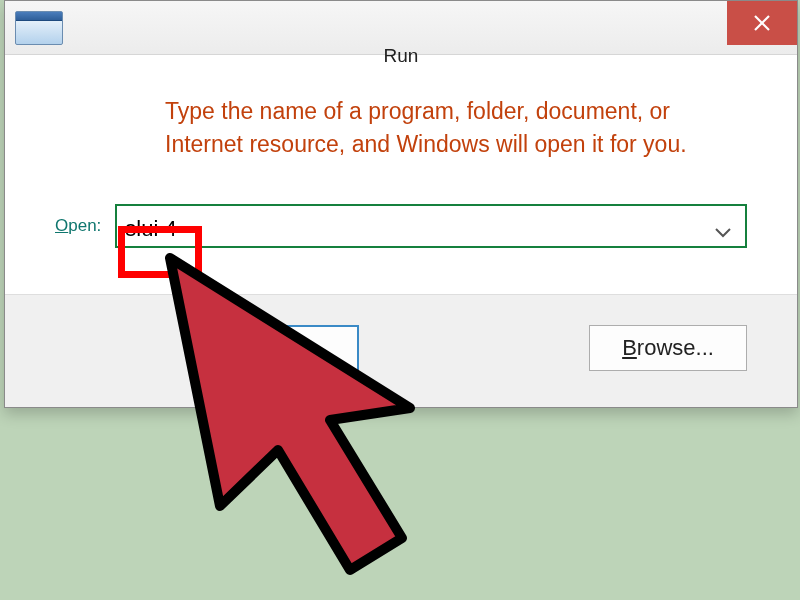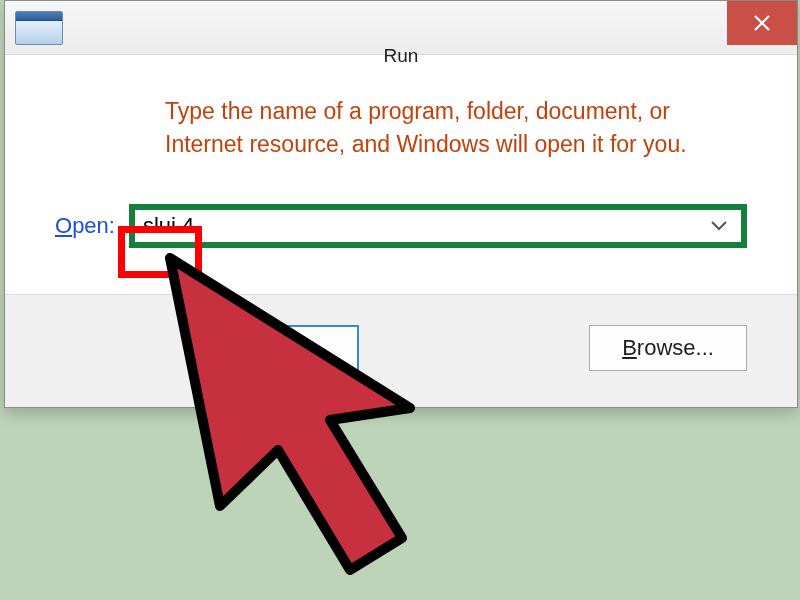--- a/index.html
+++ b/index.html
@@ -81,33 +81,33 @@
       color: #c2410c;
       max-width: 560px;
       margin-bottom: 42px;
     }
     .open-row {
       display: flex;
       align-items: center;
       gap: 14px;
     }
     .open-label {
-      font-size: 22px;
-      color: #1d4ed8;
+      font-size: 17px;
+      color: #0f766e;
     }
     .open-label .mnemonic { text-decoration: underline; }
     .combo {
       position: relative;
       flex: 1;
       height: 44px;
-      border: 6px solid #15803d;
+      border: 2px solid #15803d;
       background: #fff;
       display: flex;
-      align-items: center;
-      padding: 12px 8px;
+      align-items: flex-end;
+      padding: 4px 8px;
     }
     .combo-text {
       font-size: 22px;
       color: #000;
       flex: 1;
       white-space: pre;
     }
     .combo-chevron {
       padding: 0 6px;
       color: #555;

